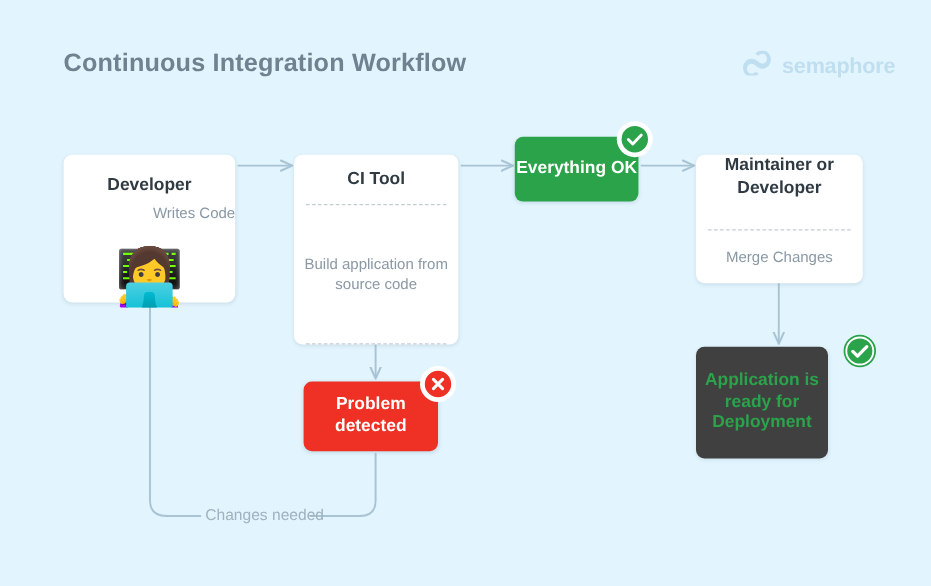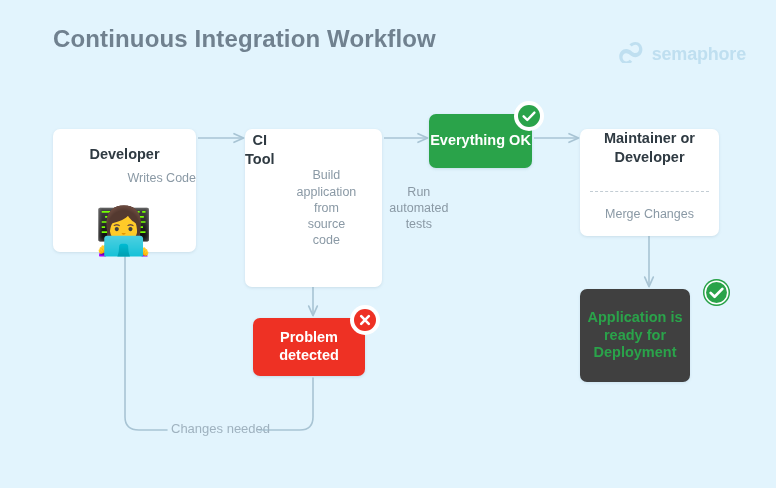--- a/index.html
+++ b/index.html
@@ -19,22 +19,22 @@
   #stage {
     position: relative;
     width: 776px;
     height: 488px;
   }
 
   
   #page-title {
     position: absolute;
     left: 53px;
-    top: 25px;
-    font-size: 24px;
+    top: 41px;
+    font-size: 21px;
     font-weight: bold;
     color: #70818f;
     letter-spacing: 0.15px;
     white-space: nowrap;
   }
 
   #brand {
     position: absolute;
     right: 30px;
     top: 42px;
@@ -99,21 +99,21 @@
     text-align: center;
     font-size: 46px;
     line-height: 1;
   }
 
   
   #card-citool {
     left: 245px; top: 113px;
     width: 137px; height: 158px;
     display: flex;
-    flex-direction: row;
+    flex-direction: column;
   }
   #citool-head {
     height: 41px;
     display: flex; align-items: center; justify-content: center;
   }
   #citool-sec1 {
     flex: 1;
     display: flex; align-items: center; justify-content: center;
     padding: 4px 2px;
   }
@@ -261,23 +261,20 @@
 
   <div class="card" id="card-citool">
     <div id="citool-head">
       <span class="card-title">CI Tool</span>
     </div>
     <div class="divider"></div>
     <div id="citool-sec1">
       <span class="card-sub">Build application from source code</span>
     </div>
     <div class="divider"></div>
-    <div id="citool-sec2">
-      <span class="card-sub">Run automated tests</span>
-    </div>
   </div>
 
   <div class="chip" id="chip-ok">Everything OK</div>
   <div class="badge" id="badge-ok">
     <svg width="24" height="24" viewBox="0 0 24 24" aria-hidden="true">
       <circle cx="12" cy="12" r="11" fill="#2aa34a"></circle>
       <path d="M6.6 12.3 L10.3 16 L17.4 8.6" fill="none" stroke="#ffffff" stroke-width="2.4" stroke-linecap="round" stroke-linejoin="round"></path>
     </svg>
   </div>
 

